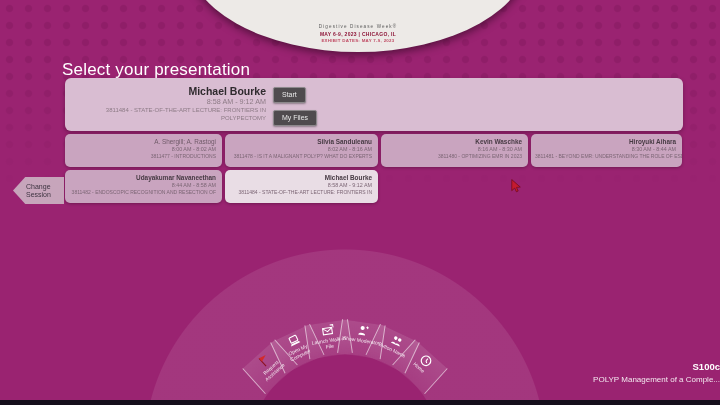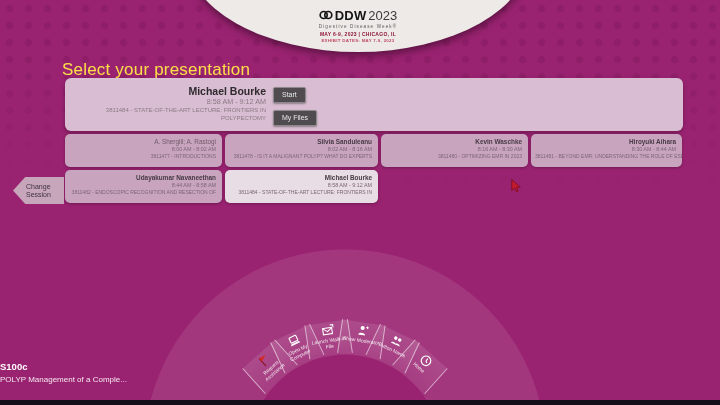--- a/index.html
+++ b/index.html
@@ -18,21 +18,21 @@
     background:#edeae7;box-shadow:0 3px 9px rgba(25,4,18,0.55);}
   .oval-content{position:absolute;bottom:9px;left:0;right:0;display:flex;flex-direction:column;align-items:center;}
   .logo-row{display:flex;align-items:baseline;gap:2px;}
   .logo-mark{position:relative;top:1px;}
   .logo-bold{font-size:13px;font-weight:bold;color:#151515;letter-spacing:.2px;}
   .logo-year{font-size:13px;font-weight:300;color:#3a3a3a;}
   .logo-tagline{font-size:4.6px;color:#5a5a5a;letter-spacing:1.1px;margin-top:1px;}
   .logo-dates{font-size:5px;font-weight:bold;color:#8d1538;margin-top:2px;letter-spacing:.3px;}
   .logo-exhibit{font-size:4.4px;font-weight:bold;color:#c04a63;margin-top:1px;letter-spacing:.3px;}
 
-  .heading{position:absolute;left:62px;top:60px;font-size:17px;font-weight:400;color:#fde047;letter-spacing:.2px;}
+  .heading{position:absolute;left:62px;top:60px;font-size:17px;font-weight:400;color:#ffffff;letter-spacing:.2px;}
 
   
   .featured{position:absolute;left:65px;top:78px;width:618px;height:53px;background:#d9bdd2;
     border-radius:6px;box-shadow:0 2px 4px rgba(40,8,30,0.35);}
   .f-text{position:absolute;left:0;top:7px;width:201px;text-align:right;}
   .f-name{font-size:10.5px;font-weight:bold;color:#2f2a2e;line-height:12px;}
   .f-time{font-size:7.2px;color:#8d7b86;line-height:9px;}
   .f-session{font-size:6px;color:#8d7b86;line-height:8px;}
   .f-buttons{position:absolute;left:208px;top:9px;display:flex;flex-direction:column;align-items:flex-start;gap:7px;}
   .btn{background:#4f4b4e;border:1px solid #8d898c;border-radius:2px;color:#e9e9e9;
@@ -64,42 +64,34 @@
     background:radial-gradient(circle at 50% 50%, rgba(0,0,0,0) 0 95px, rgba(255,255,255,0.09) 96px 200px, rgba(0,0,0,0) 201px);}
   .dock-seg{position:absolute;left:323px;top:321px;width:44px;height:34px;
     transform-origin:22px 129px;box-sizing:border-box;
     border-left:1px solid rgba(255,255,255,0.55);border-right:1px solid rgba(255,255,255,0.55);
     background:linear-gradient(rgba(255,255,255,0.10),rgba(255,255,255,0.03));
     display:flex;flex-direction:column;align-items:center;padding-top:2px;gap:1px;cursor:pointer;}
   .seg-label{font-size:5px;line-height:5.6px;color:#f3e7ef;text-align:center;width:40px;}
   .r1{transform:rotate(-42deg);} .r2{transform:rotate(-25.2deg);} .r3{transform:rotate(-8.4deg);}
   .r4{transform:rotate(8.4deg);} .r5{transform:rotate(25.2deg);} .r6{transform:rotate(42deg);}
 
-  .room{position:absolute;left:0;right:0;top:361px;text-align:left;}
+  .room{position:absolute;left:0;right:0;top:361px;text-align:right;}
   .room-code{font-size:9.5px;font-weight:bold;color:#ffffff;}
   .room-title{font-size:8px;color:#f3e7ef;margin-top:3px;}
 
   .bottom-bar{position:absolute;left:0;right:0;bottom:0;height:5px;background:#140e1b;}
 </style>
 </head>
 <body>
 
 <div class="stage">
   <div class="bg-pattern"></div>
 
   <div class="oval">
     <div class="oval-content">
-      <div class="logo-row">
-        <svg class="logo-mark" width="14" height="12" viewBox="0 0 14 12">
-          <circle cx="4.7" cy="6" r="3.5" fill="none" stroke="#151515" stroke-width="1.7"></circle>
-          <circle cx="9.3" cy="6" r="3.5" fill="none" stroke="#151515" stroke-width="1.7"></circle>
-        </svg>
-        <span class="logo-bold">DDW</span>
-        <span class="logo-year">2023</span>
-      </div>
       <div class="logo-tagline">Digestive Disease Week®</div>
       <div class="logo-dates">MAY 6-9, 2023 | CHICAGO, IL</div>
       <div class="logo-exhibit">EXHIBIT DATES: MAY 7-9, 2023</div>
     </div>
   </div>
 
   <div class="heading">Select your presentation</div>
 
   <div class="featured">
     <div class="f-text">

